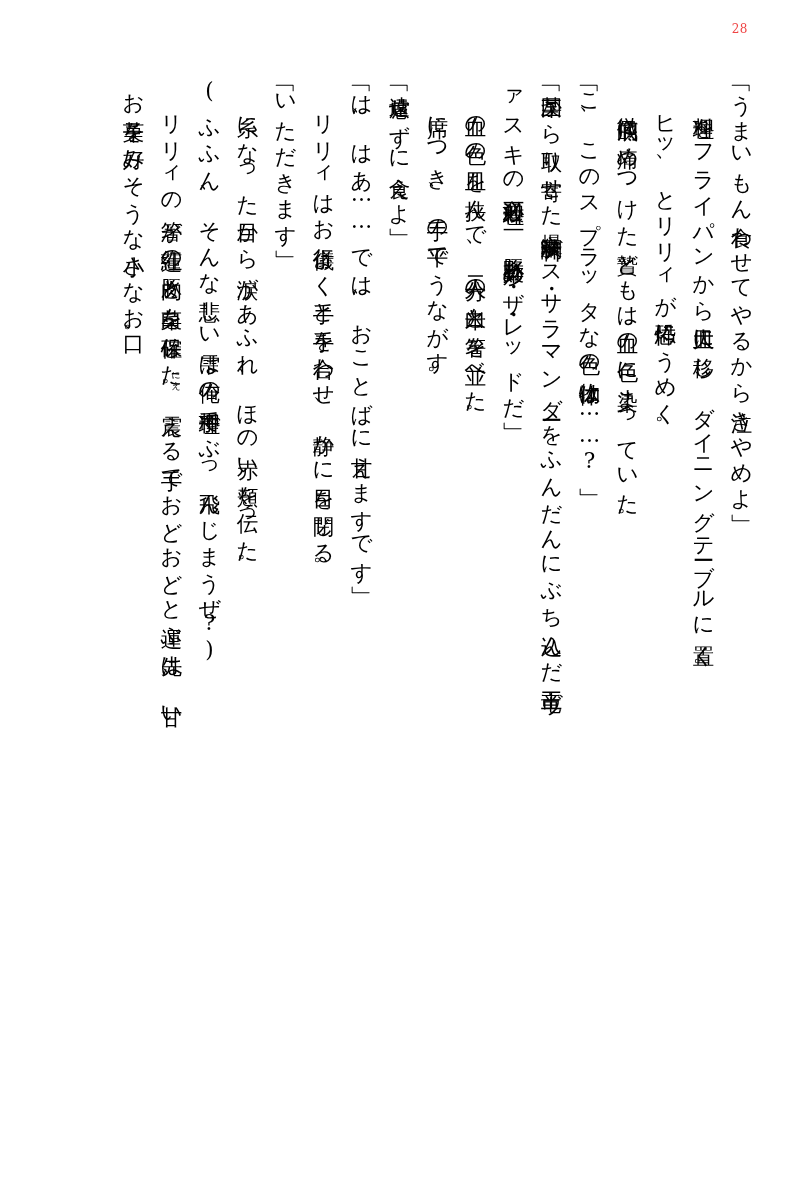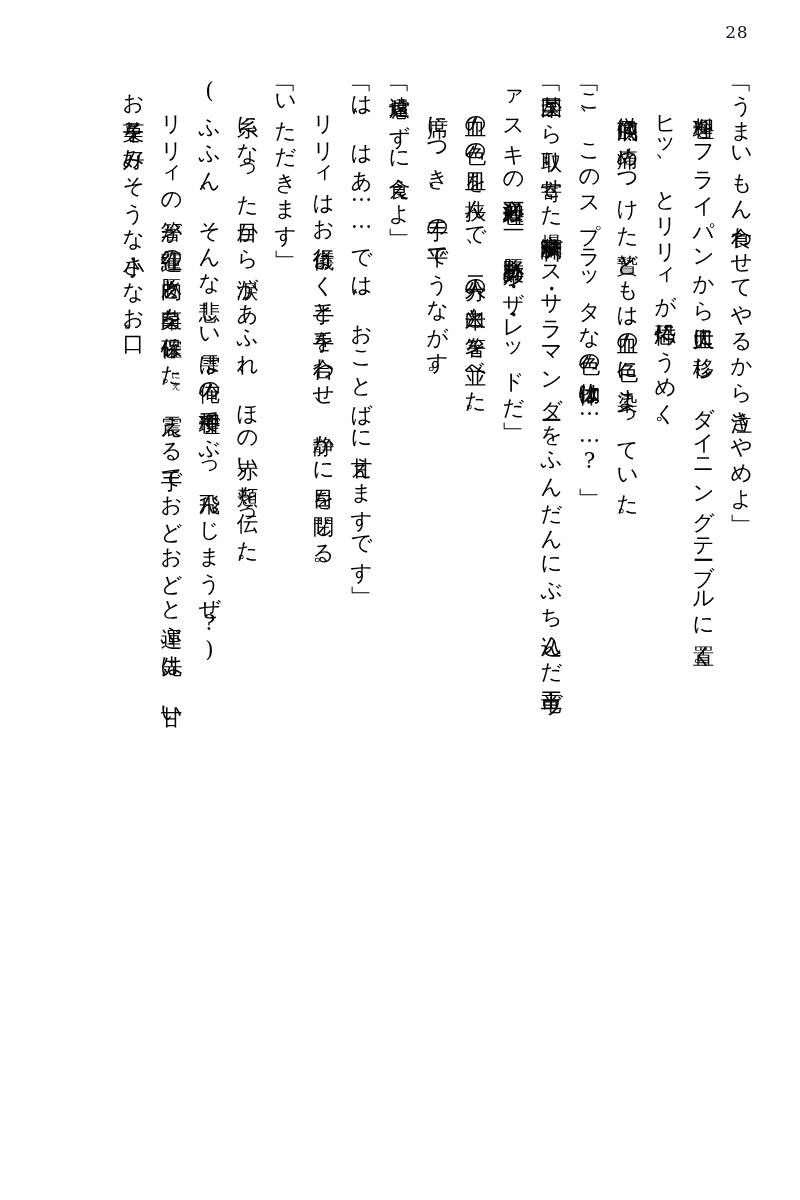--- a/index.html
+++ b/index.html
@@ -13,23 +13,23 @@
     height: 1200px;
     background: #ffffff;
     overflow: hidden;
     font-family: "DejaVu Serif", "Liberation Serif", serif;
     color: #111111;
   }
   .page-number {
     position: absolute;
     top: 22px;
     right: 52px;
-    font-size: 17px;
+    font-size: 12px;
     font-family: "DejaVu Serif", "Liberation Serif", serif;
-    color: #0f172a;
+    color: #ef4444;
     letter-spacing: 0.5px;
   }
   .text-block {
     position: absolute;
     top: 78px;
     right: 48px;
     left: 48px;
     bottom: 60px;
     display: flex;
     flex-direction: row-reverse;

